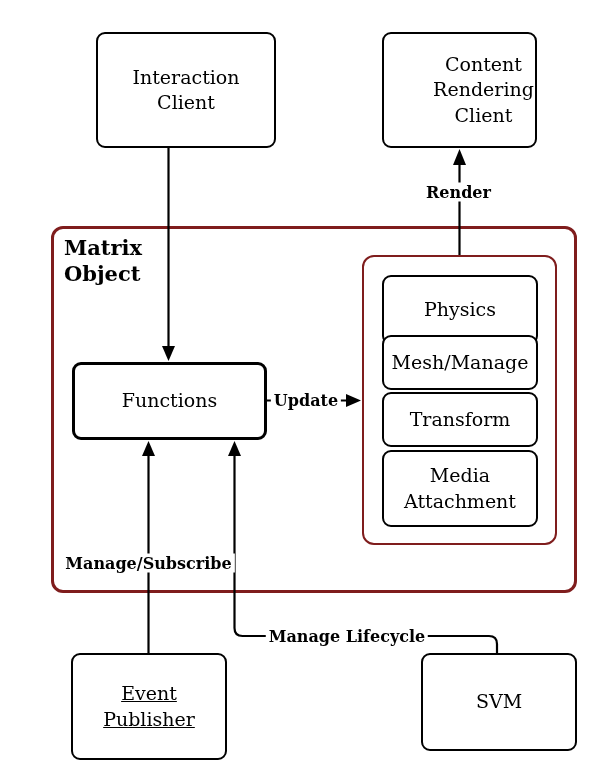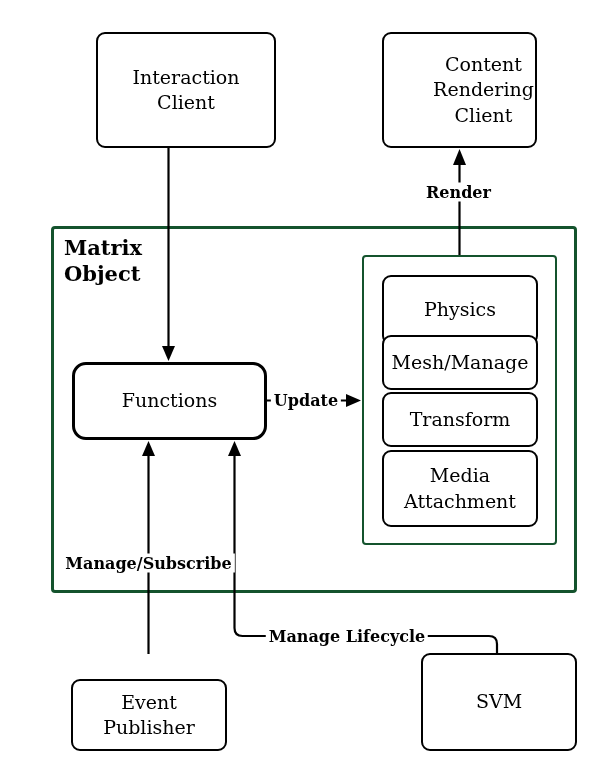--- a/index.html
+++ b/index.html
@@ -24,26 +24,26 @@
     background: #ffffff;
     display: flex;
     align-items: center;
     justify-content: center;
     text-align: center;
     font-size: 19px;
     line-height: 1.32;
     white-space: pre-line;
     z-index: 2;
   }
-  .box.thick { border-width: 3px; border-radius: 14px; }
+  .box.thick { border-width: 3px; }
   .container-box {
     position: absolute;
     box-sizing: border-box;
-    border: 3px solid #14532d;
-    border-radius: 4px;
+    border: 3px solid #7f1d1d;
+    border-radius: 12px;
     background: #ffffff;
     z-index: 0;
   }
   .container-label {
     position: absolute;
     top: 6px;
     left: 10px;
     font-size: 21px;
     font-weight: bold;
     line-height: 1.25;
@@ -136,21 +136,21 @@
 
   <div class="box" style="left:382px; top:392px; width:156px; height:55px;">
     <span>Transform</span>
   </div>
 
   <div class="box" style="left:382px; top:450px; width:156px; height:77px;">
     <span>Media
 Attachment</span>
   </div>
 
-  <div class="box" style="left:71px; top:679px; width:156px; height:72px;">
+  <div class="box" style="left:71px; top:653px; width:156px; height:107px;text-decoration:underline;">
     <span>Event
 Publisher</span>
   </div>
 
   <div class="box" style="left:421px; top:653px; width:156px; height:98px;">
     <span>SVM</span>
   </div>
 
   <div class="edge-label" style="left:458.5px; top:192px;">Render</div>
 

